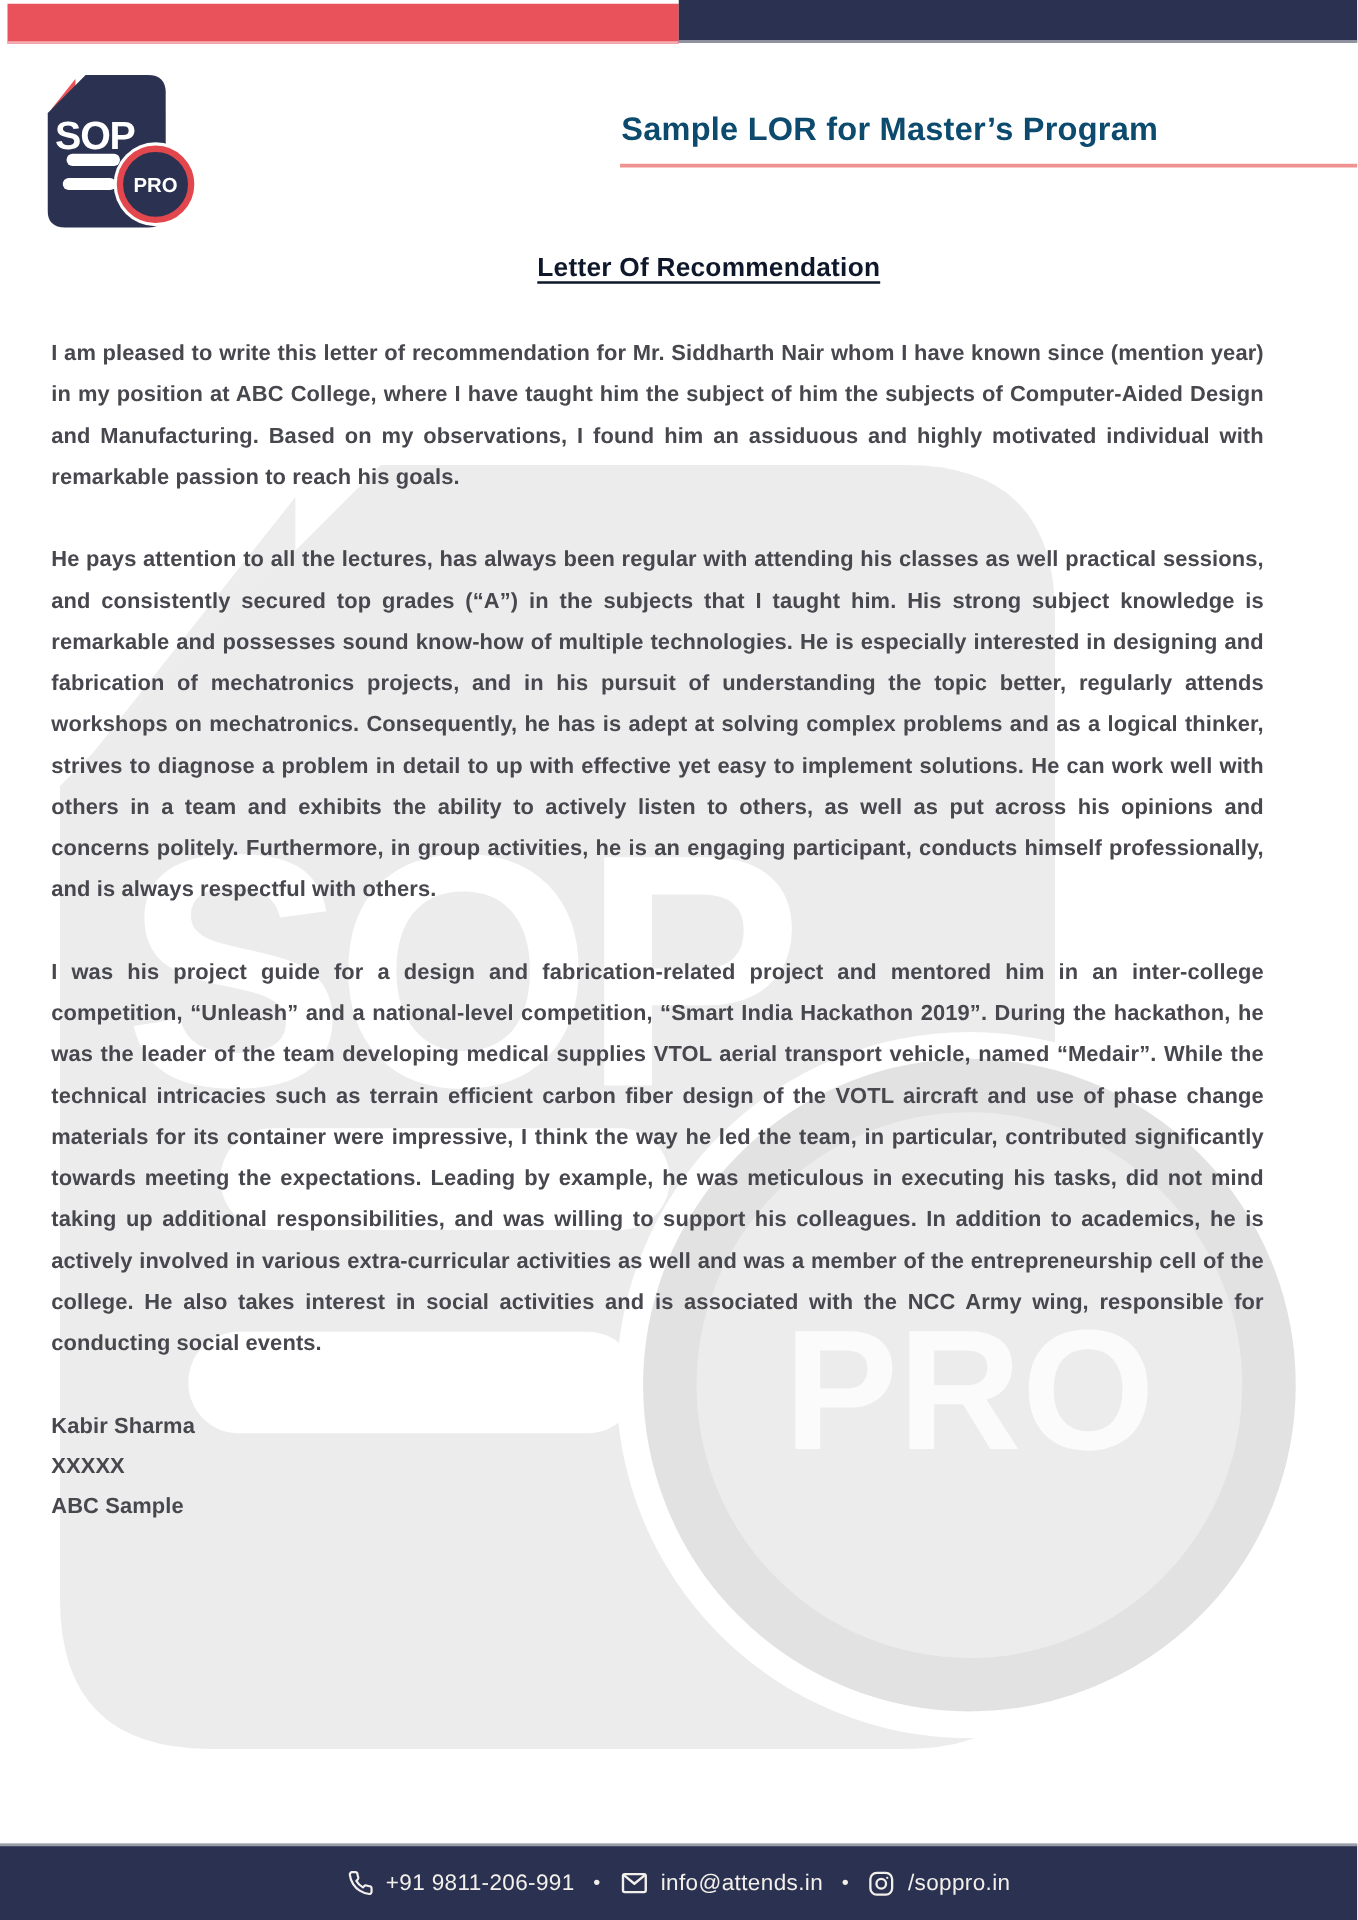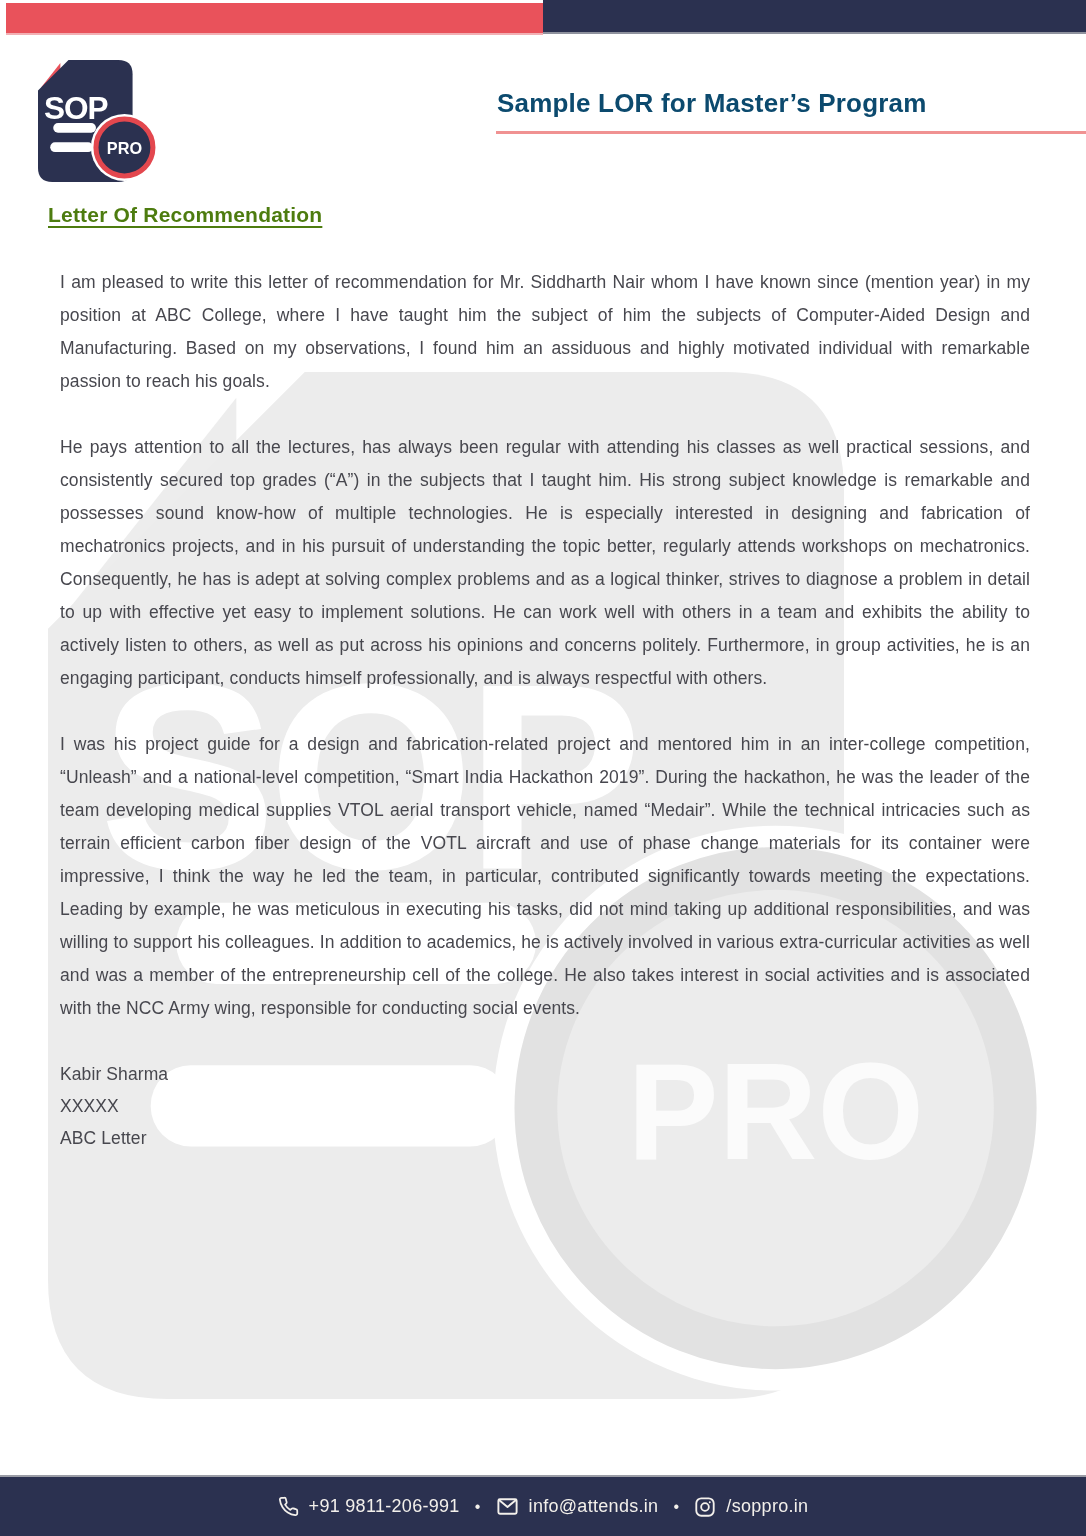--- a/index.html
+++ b/index.html
@@ -43,34 +43,34 @@
     letter-spacing: 0.2px; white-space: nowrap;
   }
   .title-underline {
     position: absolute; left: 496px; right: 0; top: 131px;
     height: 3px; background: #F09292;
   }
 
   
   .letter-heading {
     position: absolute; left: 0; right: 0; top: 203px;
-    text-align: left;
-    font-size: 21px; font-weight: 700; color: #4d7c0f;
+    text-align: center;
+    font-size: 21px; font-weight: 700; color: #0f172a;
     text-decoration: underline;
     text-decoration-thickness: 2px;
     text-underline-offset: 4px;
     letter-spacing: 0.2px;
     padding-left: 48px;
   }
 
   
   .letter-body {
-    position: absolute; left: 60px; top: 266px; width: 970px;
+    position: absolute; left: 41px; top: 266px; width: 970px;
     font-size: 17.5px; line-height: 33px; color: #47474E;
-    text-align: justify; letter-spacing: 0.1px;
+    text-align: justify; letter-spacing: 0.1px; font-weight: bold;
   }
   .letter-body p { margin: 0 0 33px 0; }
   .signature { line-height: 32px; text-align: left; }
   .signature div { margin: 0; }
 
   
   .footer {
     position: absolute; left: 0; right: 0; bottom: 0;
     height: 59px;
     background: #2B3150;
@@ -123,21 +123,21 @@
 
   <div class="letter-heading">Letter Of Recommendation</div>
 
   <div class="letter-body">
     <p>I am pleased to write this letter of recommendation for Mr. Siddharth Nair whom I have known since (mention year) in my position at ABC College, where I have taught him the subject of him the subjects of Computer-Aided Design and Manufacturing. Based on my observations, I found him an assiduous and highly motivated individual with remarkable passion to reach his goals.</p>
     <p>He pays attention to all the lectures, has always been regular with attending his classes as well practical sessions, and consistently secured top grades (“A”) in the subjects that I taught him. His strong subject knowledge is remarkable and possesses sound know-how of multiple technologies. He is especially interested in designing and fabrication of mechatronics projects, and in his pursuit of understanding the topic better, regularly attends workshops on mechatronics. Consequently, he has is adept at solving complex problems and as a logical thinker, strives to diagnose a problem in detail to up with effective yet easy to implement solutions. He can work well with others in a team and exhibits the ability to actively listen to others, as well as put across his opinions and concerns politely. Furthermore, in group activities, he is an engaging participant, conducts himself professionally, and is always respectful with others.</p>
     <p>I was his project guide for a design and fabrication-related project and mentored him in an inter-college competition, “Unleash” and a national-level competition, “Smart India Hackathon 2019”. During the hackathon, he was the leader of the team developing medical supplies VTOL aerial transport vehicle, named “Medair”. While the technical intricacies such as terrain efficient carbon fiber design of the VOTL aircraft and use of phase change materials for its container were impressive, I think the way he led the team, in particular, contributed significantly towards meeting the expectations. Leading by example, he was meticulous in executing his tasks, did not mind taking up additional responsibilities, and was willing to support his colleagues. In addition to academics, he is actively involved in various extra-curricular activities as well and was a member of the entrepreneurship cell of the college. He also takes interest in social activities and is associated with the NCC Army wing, responsible for conducting social events.</p>
     <div class="signature">
       <div>Kabir Sharma</div>
       <div>XXXXX</div>
-      <div>ABC Letter</div>
+      <div>ABC Sample</div>
     </div>
   </div>
 
   <div class="footer">
 
     <div class="contact">
       <span class="icon">
         <svg width="21" height="21" viewBox="0 0 24 24" fill="none" stroke="#F3F0EB" stroke-width="2" stroke-linecap="round" stroke-linejoin="round">
           <path d="M22 16.92v3a2 2 0 0 1-2.18 2 19.79 19.79 0 0 1-8.63-3.07 19.5 19.5 0 0 1-6-6 19.79 19.79 0 0 1-3.07-8.67A2 2 0 0 1 4.11 2h3a2 2 0 0 1 2 1.72 12.84 12.84 0 0 0 .7 2.81 2 2 0 0 1-.45 2.11L8.09 9.91a16 16 0 0 0 6 6l1.27-1.27a2 2 0 0 1 2.11-.45 12.84 12.84 0 0 0 2.81.7A2 2 0 0 1 22 16.92z"></path>
         </svg>

